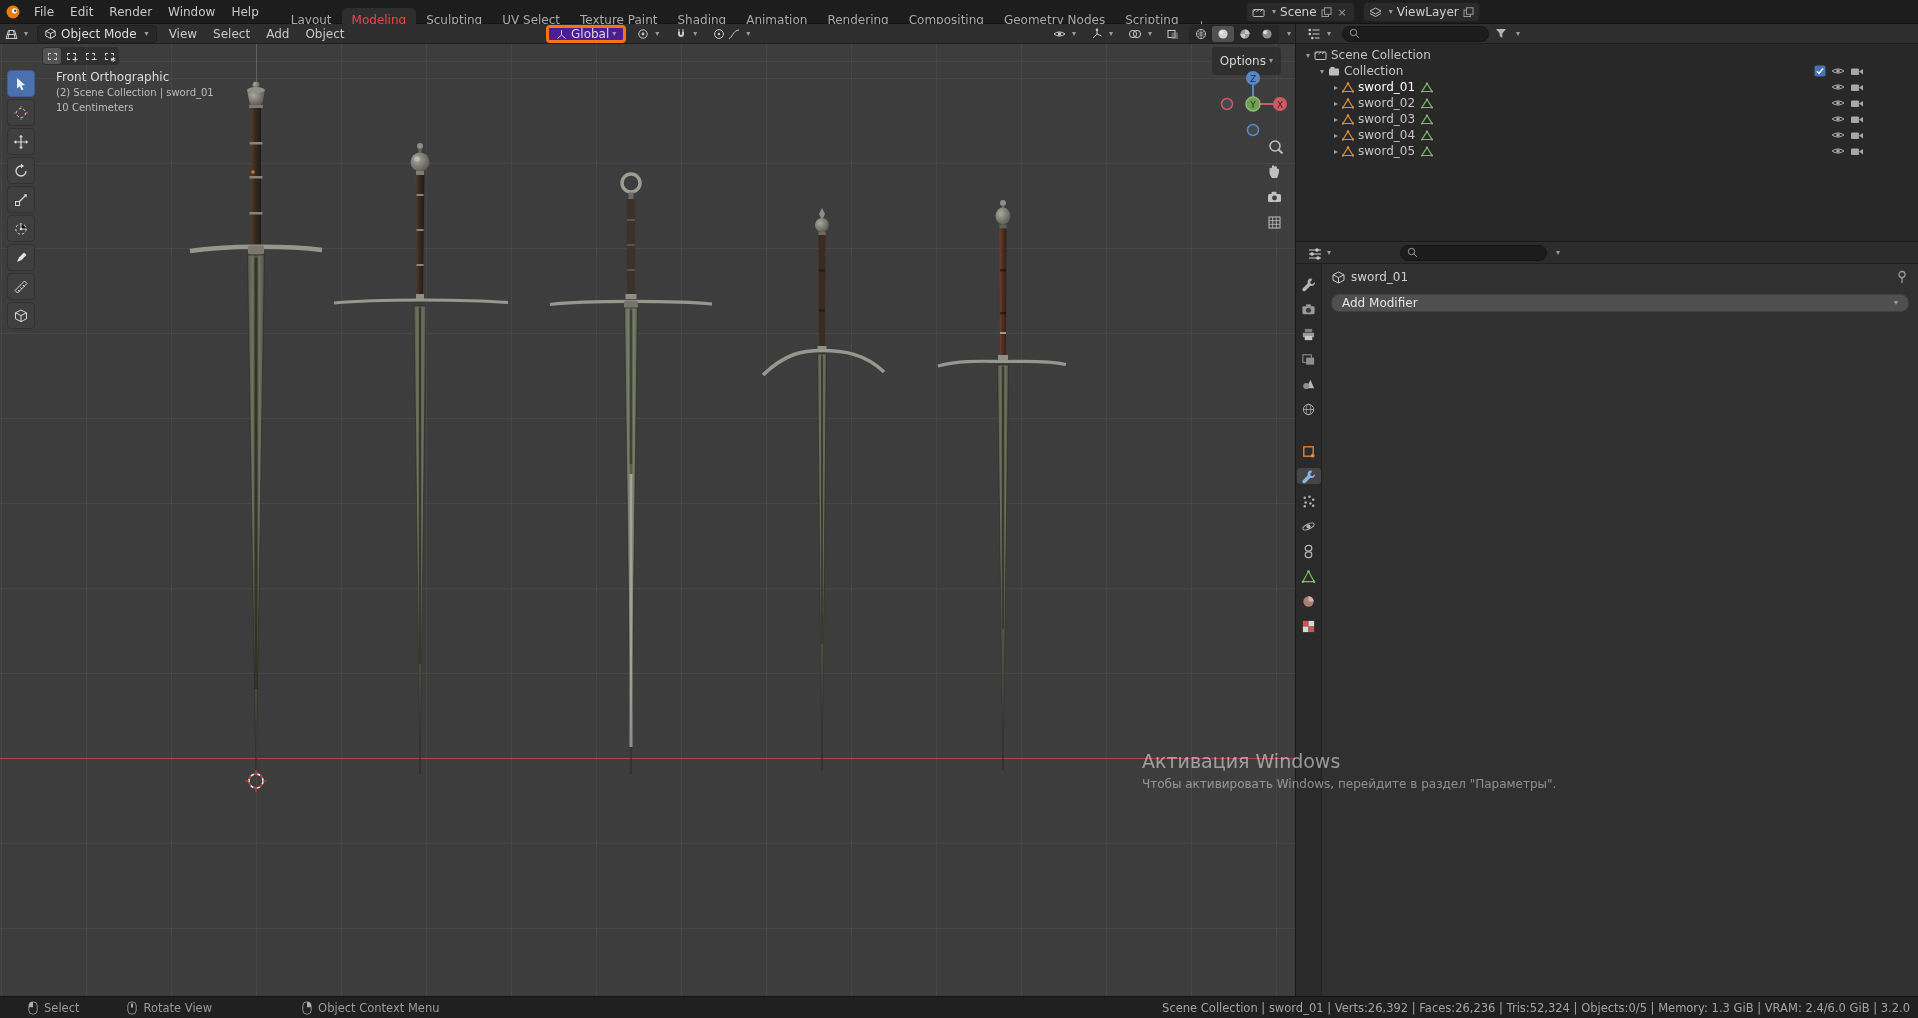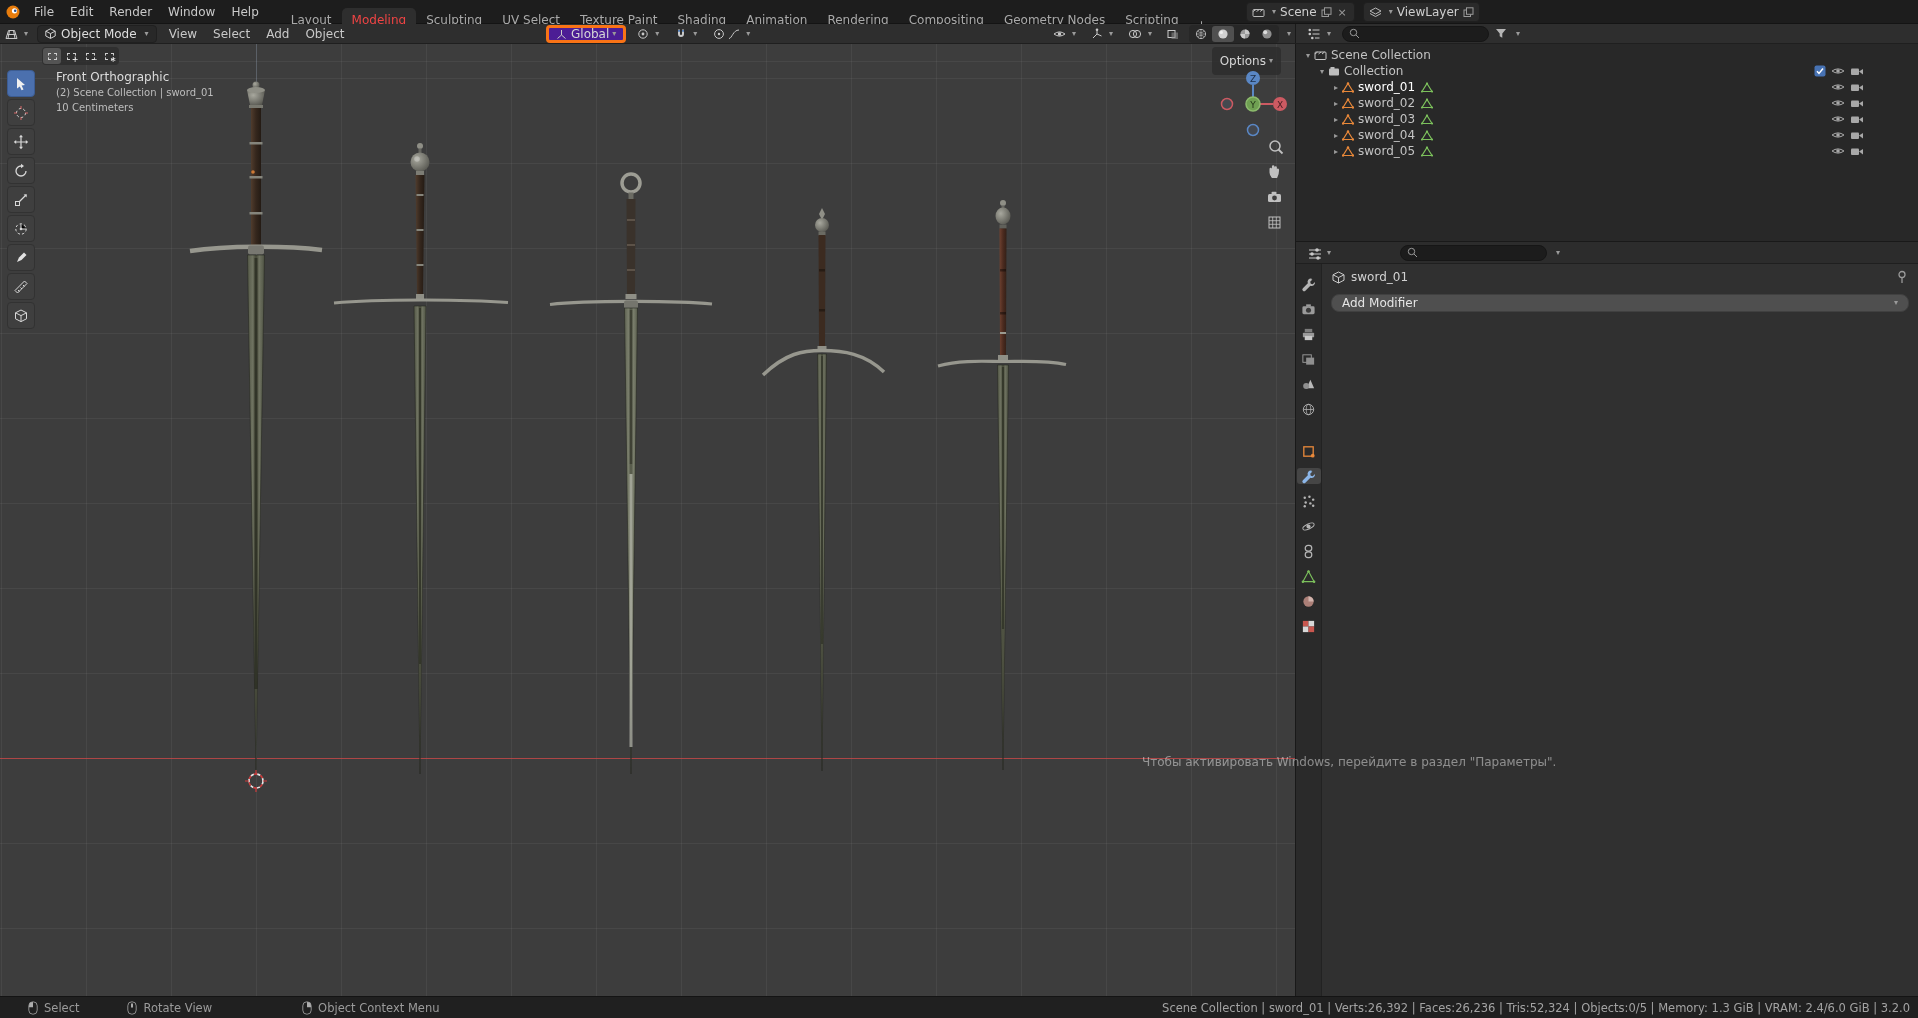--- a/index.html
+++ b/index.html
@@ -862,16 +862,17 @@
       <svg width="10" height="14">
           <rect x="0.8" y="0.8" width="8.4" height="12.4" rx="4" stroke="#8f8f8f" fill="none"></rect>
           <path d="M5,1 A4,4 0 0 1 9,5 V6.2 H5 Z" fill="#adadad"></path>
         </svg>
       <span>Object Context Menu</span>
     </div>
     <div class="status-info">Scene Collection | sword_01 | Verts:26,392 | Faces:26,236 | Tris:52,324 | Objects:0/5 | Memory: 1.3 GiB | VRAM: 2.4/6.0 GiB | 3.2.0</div>
   </div>
 
   <div class="watermark">
+    <div class="wm-title">Активация Windows</div>
     <div class="wm-sub">Чтобы активировать Windows, перейдите в раздел "Параметры".</div>
   </div>
 
 </div>
 
 </body></html>

